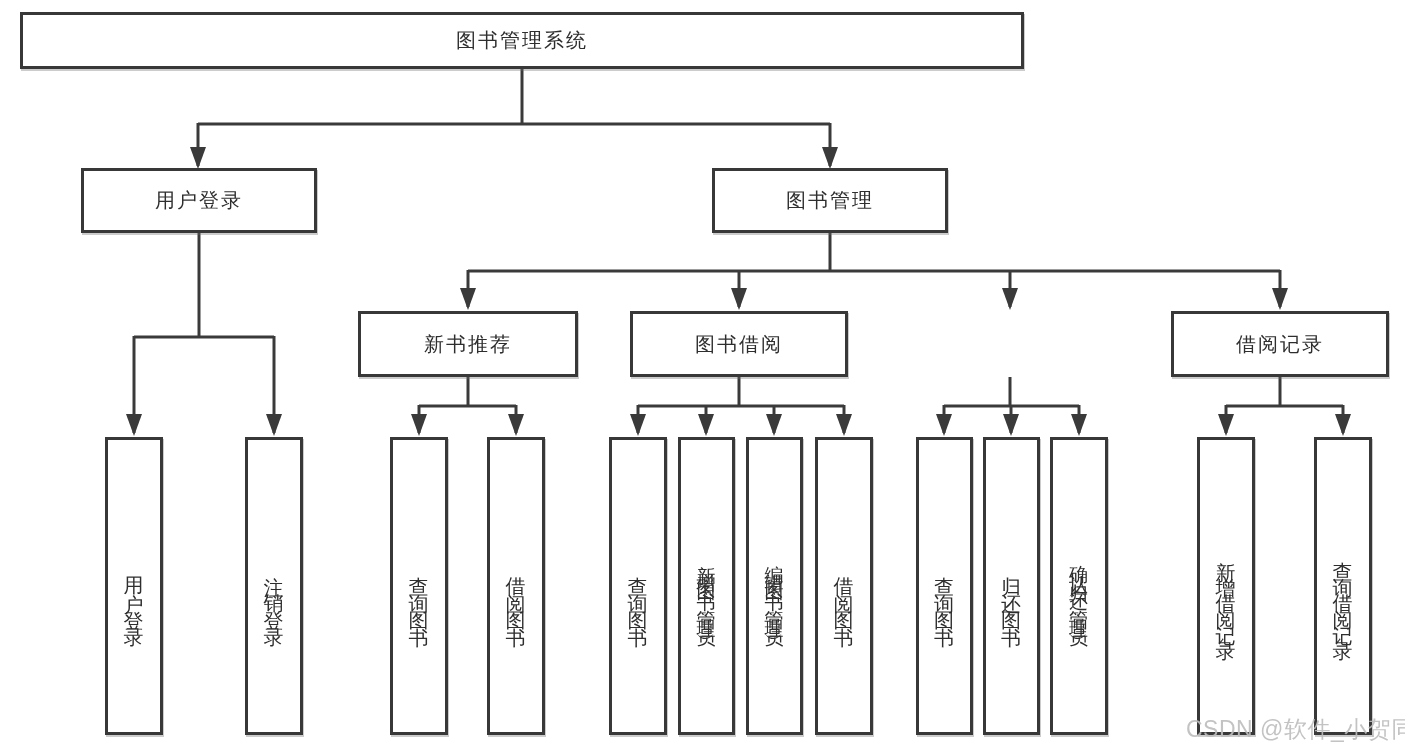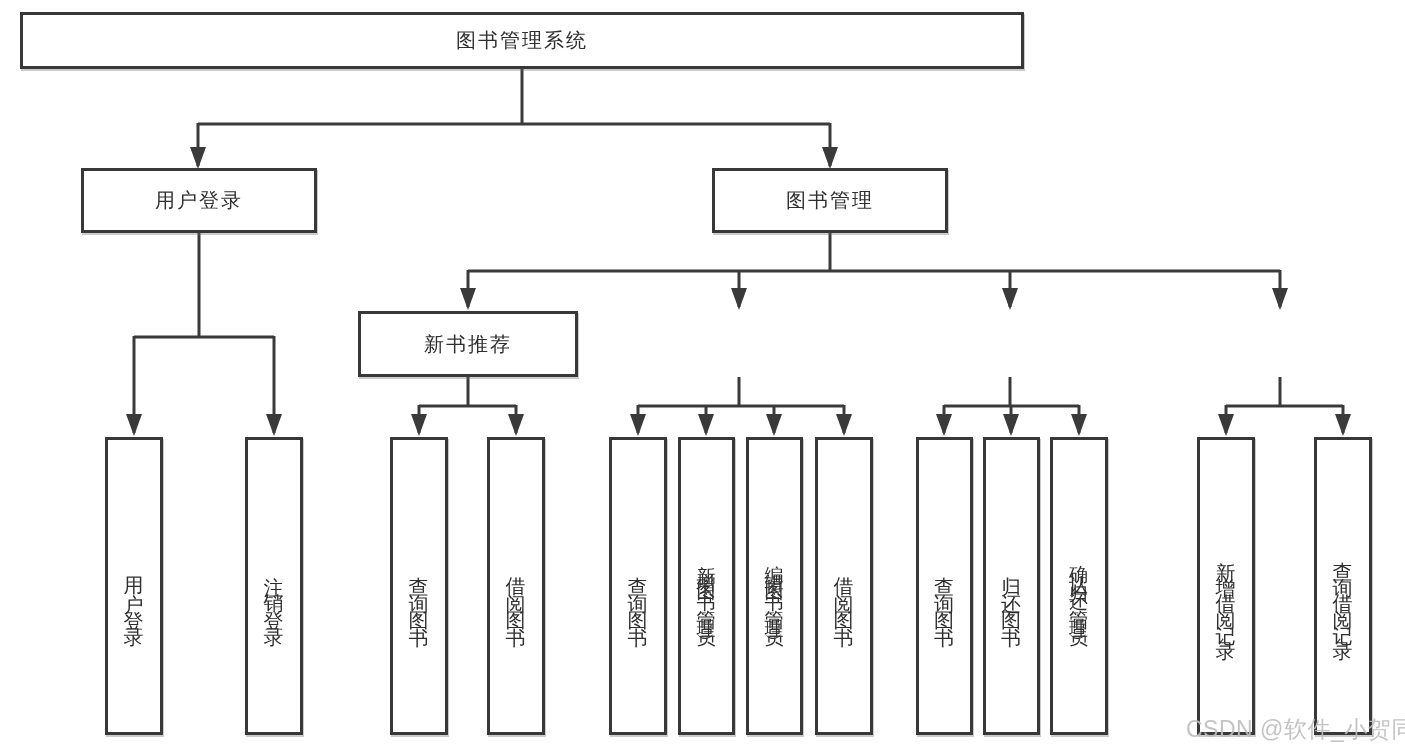--- a/index.html
+++ b/index.html
@@ -153,20 +153,26 @@
   <div class="box" style="left:81px; top:168px; width:236px; height:65px">
     <span class="hlabel">用户登录</span>
   </div>
   <div class="box" style="left:712px; top:168px; width:236px; height:65px">
     <span class="hlabel">图书管理</span>
   </div>
 
   <div class="box" style="left:358px; top:311px; width:220px; height:66px">
     <span class="hlabel">新书推荐</span>
   </div>
+  <div class="box" style="left:630px; top:311px; width:218px; height:66px">
+    <span class="hlabel">图书借阅</span>
+  </div>
+  <div class="box" style="left:1171px; top:311px; width:218px; height:66px">
+    <span class="hlabel">借阅记录</span>
+  </div>
 
   <div class="box leaf" style="left:105px; top:437px; width:58px; height:298px">
     <span class="vlabel ls4">用户登录</span>
   </div>
   <div class="box leaf" style="left:245px; top:437px; width:58px; height:298px">
     <span class="vlabel ls4">注销登录</span>
   </div>
 
   <div class="box leaf" style="left:390px; top:437px; width:58px; height:298px">
     <span class="vlabel ls4">查询图书</span>

